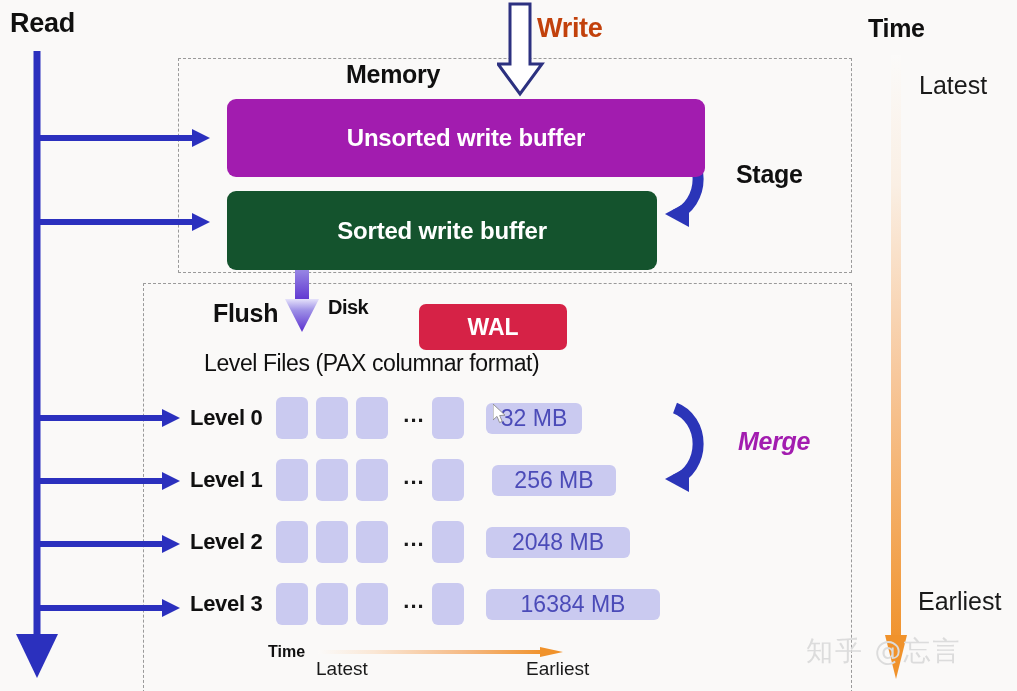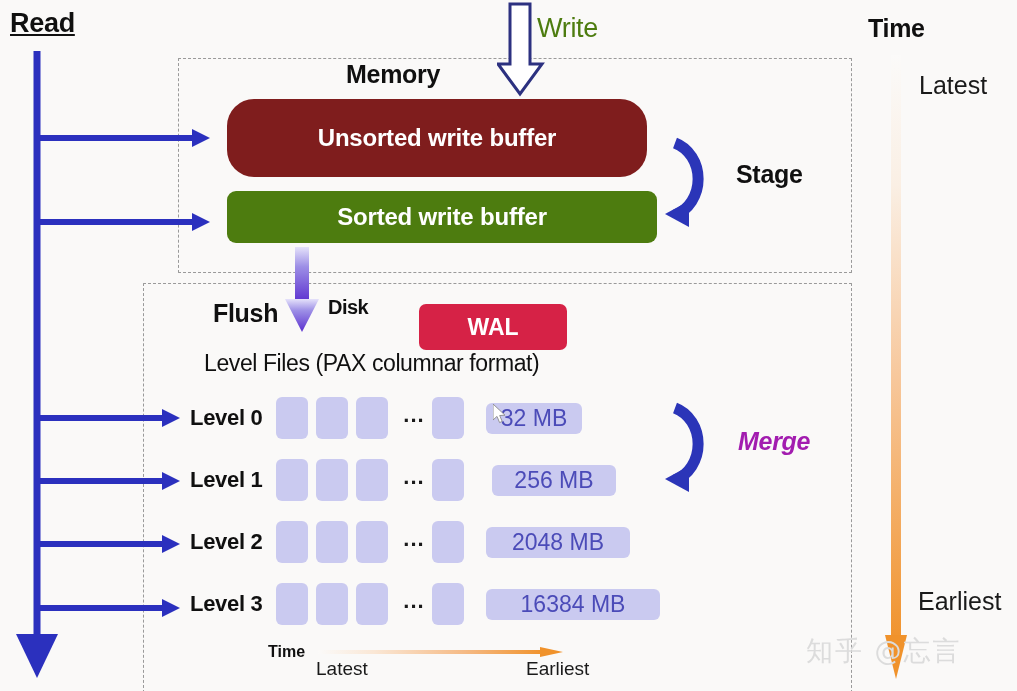--- a/index.html
+++ b/index.html
@@ -6,22 +6,22 @@
   body{
     width:1017px;height:691px;
     background:#FAF9F8;
     font-family:"Liberation Sans", sans-serif;
     position:relative;overflow:hidden;
   }
   .stage{position:absolute;left:0;top:0;width:1017px;height:691px;}
   .abs{position:absolute;}
 
   
-  .h-read{left:10px;top:8px;font-size:27px;font-weight:bold;color:#101010;letter-spacing:-0.3px;text-decoration:underline;}
-  .h-write{left:537px;top:13px;font-size:27px;font-weight:normal;color:#4d7c0f;letter-spacing:-0.3px;}
+  .h-read{left:10px;top:8px;font-size:27px;font-weight:bold;color:#101010;letter-spacing:-0.3px;}
+  .h-write{left:537px;top:13px;font-size:27px;font-weight:bold;color:#c2410c;letter-spacing:-0.3px;}
   .h-time{left:868px;top:14px;font-size:25px;font-weight:bold;color:#101010;letter-spacing:-0.3px;}
   .h-latest{left:919px;top:71px;font-size:25px;color:#1a1a1a;}
   .h-earliest{left:918px;top:587px;font-size:25px;color:#1a1a1a;}
 
   
   .region{border:1.4px dashed #9a9a9a;border-radius:1px;background:transparent;}
   #memory-region{left:178px;top:58px;width:672px;height:213px;}
   #disk-region{left:143px;top:283px;width:707px;height:408px;}
 
   .lbl-memory{left:346px;top:60px;font-size:25px;font-weight:bold;color:#101010;letter-spacing:-0.3px;}
@@ -29,22 +29,22 @@
   .lbl-flush{left:213px;top:299px;font-size:25px;font-weight:bold;color:#101010;letter-spacing:-0.3px;}
   .lbl-levelfiles{left:204px;top:350px;font-size:23px;font-weight:normal;color:#101010;letter-spacing:-0.4px;}
   .lbl-stage{left:736px;top:160px;font-size:25px;font-weight:bold;color:#101010;letter-spacing:-0.3px;}
   .lbl-merge{left:738px;top:427px;font-size:25px;font-weight:bold;color:#a21caf;letter-spacing:-0.3px;font-style:italic;}
 
   
   .buffer{
     border-radius:9px;display:flex;align-items:center;justify-content:center;
     font-size:24px;font-weight:bold;color:#ffffff;letter-spacing:-0.2px;
   }
-  #unsorted-buffer{left:227px;top:99px;width:420px;height:78px;background:#7f1d1d;border-radius:27px;}
-  #sorted-buffer{left:227px;top:191px;width:430px;height:52px;background:#4d7c0f;}
+  #unsorted-buffer{left:227px;top:99px;width:478px;height:78px;background:#a21caf;}
+  #sorted-buffer{left:227px;top:191px;width:430px;height:79px;background:#14532d;}
   #wal-box{left:419px;top:292px;width:148px;height:46px;background:#D62246;
            border-radius:7px;display:flex;align-items:center;justify-content:center;
            font-size:23px;font-weight:bold;color:#ffffff;margin-top:12px;}
 
   
   .level-row{height:46px;display:flex;align-items:center;}
   .level-label{width:86px;font-size:22px;font-weight:bold;color:#101010;letter-spacing:-0.3px;}
   .file-cell{width:32px;height:42px;background:#CACAF0;border-radius:6px;margin-right:8px;}
   .ellipsis{width:36px;text-align:center;font-size:22px;font-weight:bold;color:#1a1a1a;
             letter-spacing:1px;line-height:1;padding-bottom:6px;}

